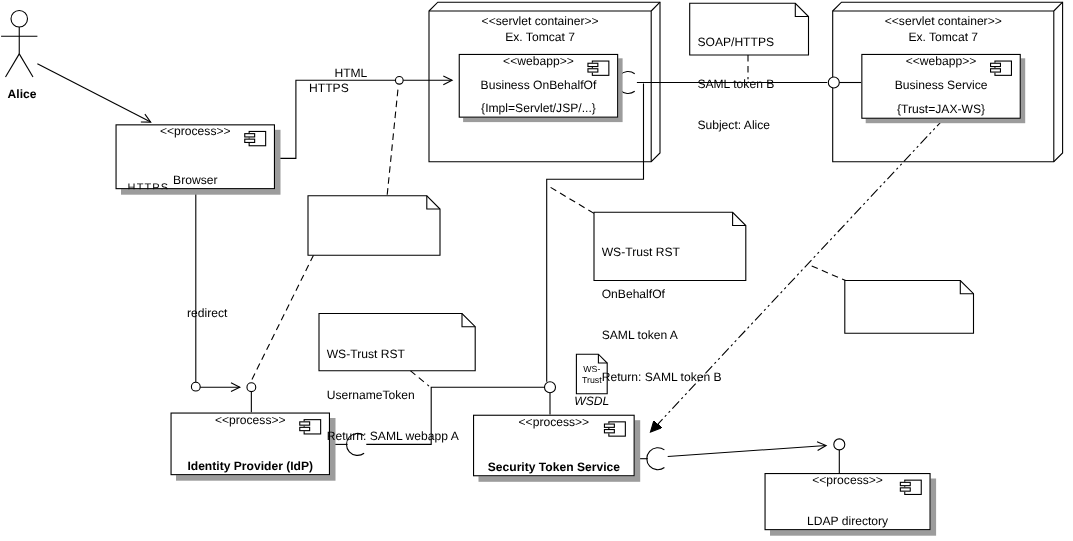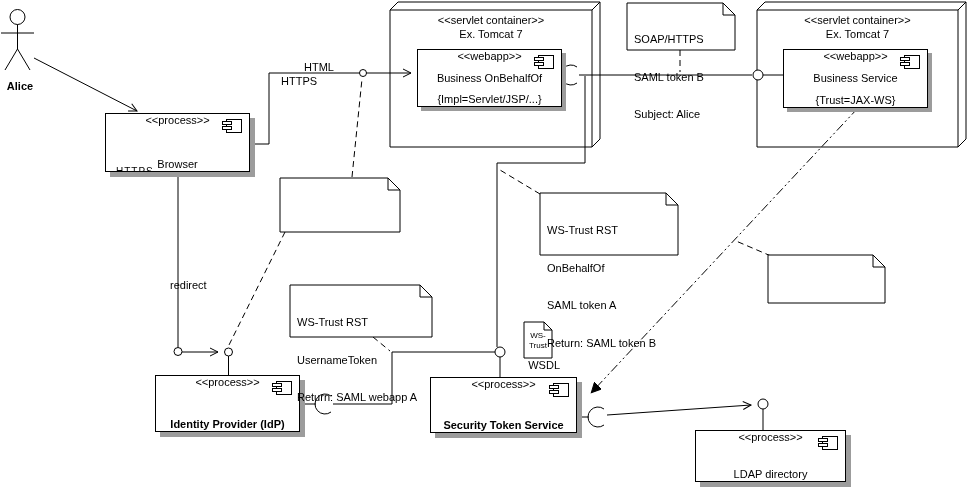--- a/index.html
+++ b/index.html
@@ -209,15 +209,15 @@
 
   <div class="lbl bold" style="left:0px;top:80px;width:40px;text-align:center;">Alice</div>
   <div class="lbl" style="left:284px;top:61px;padding-left:20px;">HTML</div>
   <div class="lbl" style="left:281px;top:75px;">HTTPS</div>
   <div class="lbl" style="left:156px;top:279px;margin-left:14px;">redirect</div>
   <div class="clipped" style="left:116px;top:166px;width:50px;">HTTPS</div>
   <div class="doc-text" style="left:524px;top:331px;width:28px;">
     <div>WS-</div>
     <div>Trust</div>
   </div>
-  <div class="lbl" style="left:516px;top:359px;width:44px;text-align:right;">WSDL</div>
+  <div class="lbl" style="left:516px;top:359px;width:44px;text-align:center;font-style:italic;">WSDL</div>
 
 </div>
 
 </body></html>

